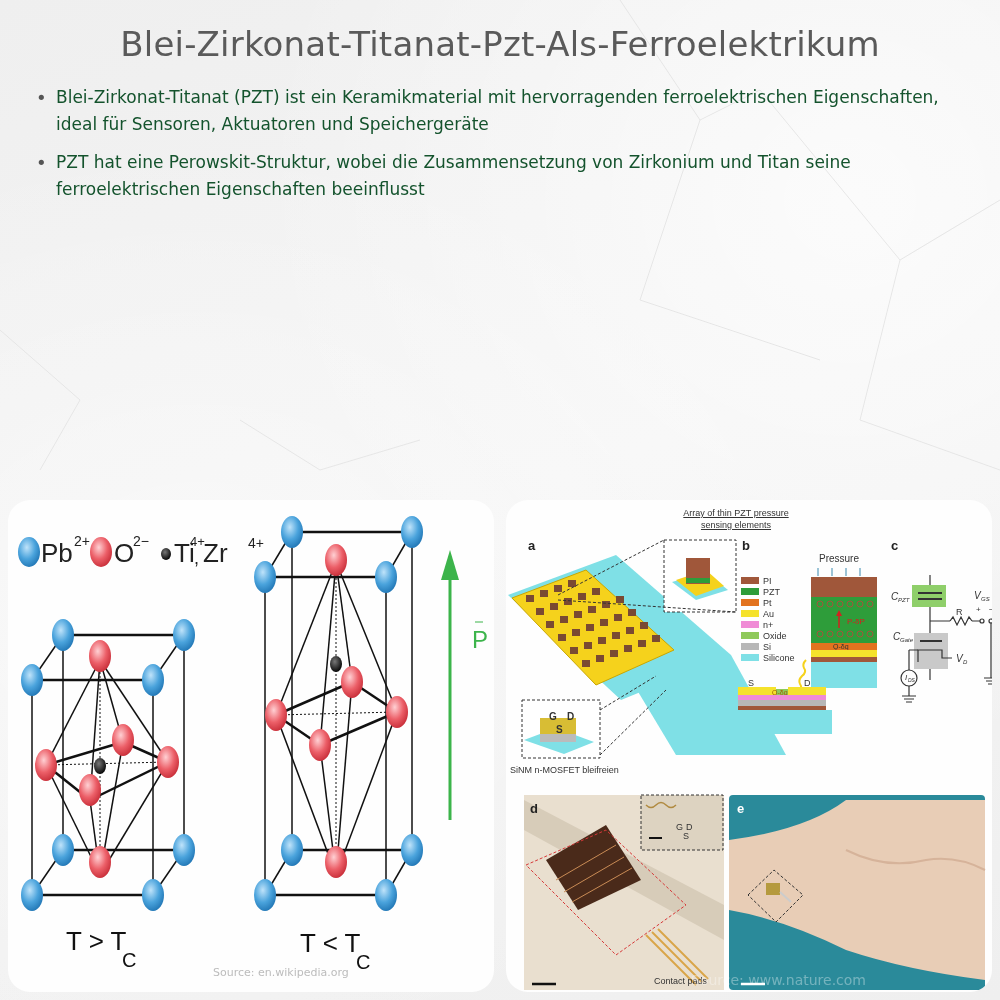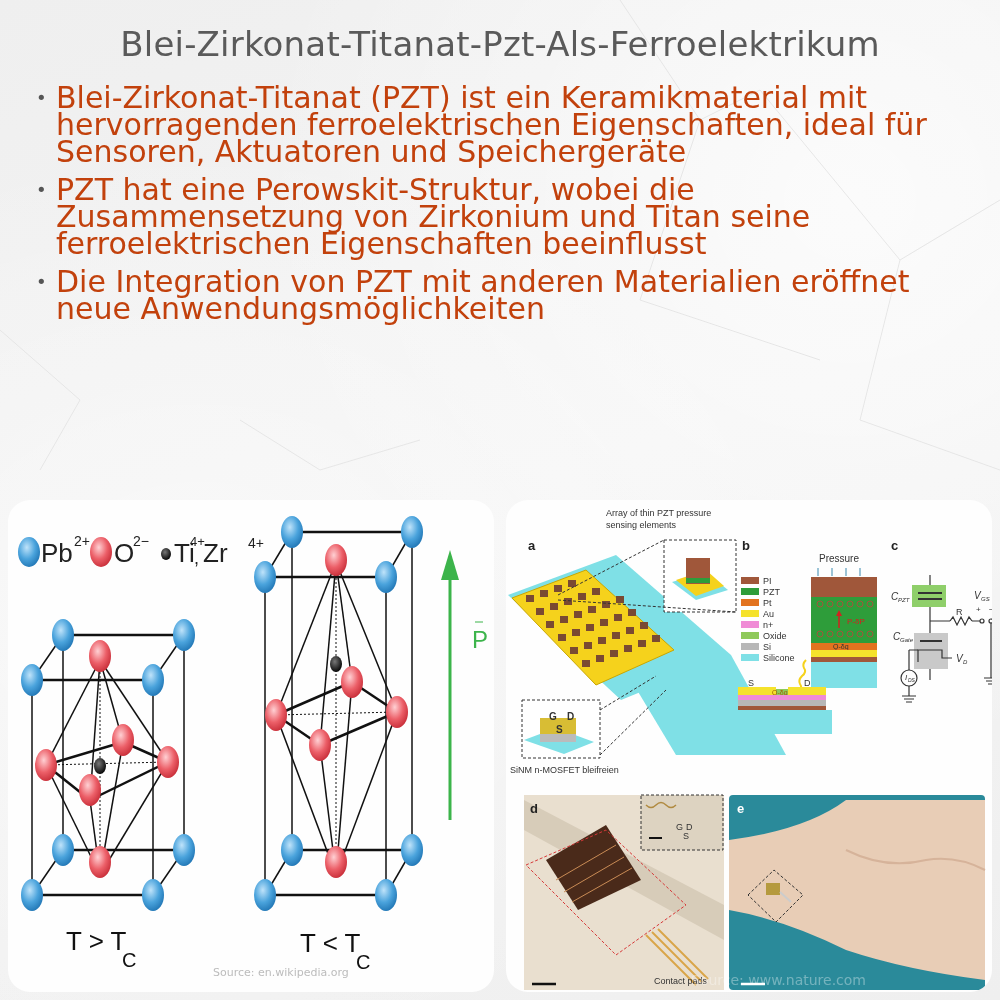--- a/index.html
+++ b/index.html
@@ -22,38 +22,38 @@
     position: absolute; top: 24px; left: 0; width: 1000px;
     text-align: center; font-size: 34px; color: #5a5a5a;
     letter-spacing: 0.2px; font-weight: normal;
   }
   .bullets {
     position: absolute; top: 84px; left: 34px; width: 930px;
     list-style: none;
   }
   .bullets li {
     position: relative; padding-left: 22px;
-    font-size: 30px; line-height: 27px; color: #c2410c;
+    font-size: 17px; line-height: 27px; color: #14532d;
     margin-bottom: 11px;
   }
   .bullets li::before {
     content: "\2022"; position: absolute; left: 2px; top: 0;
     font-size: 18px; color: #555;
   }
   .panel {
     position: absolute; background: #fefefe; border-radius: 22px; overflow: hidden;
   }
   .panel-left { left: 8px; top: 500px; width: 486px; height: 492px; }
   .panel-right { left: 506px; top: 500px; width: 486px; height: 492px; }
   .source {
     position: absolute; font-size: 11px; color: #bcbcbc; white-space: nowrap; margin-left: 15px;
   }
   .fig-label { position: absolute; font-weight: bold; font-size: 13px; color: #222; font-family: "Liberation Sans", sans-serif; }
   .small-text { position: absolute; font-size: 9px; color: #333; font-family: "Liberation Sans", sans-serif; white-space: nowrap; }
-  .center { text-align: left; }
+  .center { text-align: center; text-decoration: underline; }
 </style>
 </head>
 <body>
 
 <div class="bg-texture">
   <svg width="1000" height="1000" viewBox="0 0 1000 1000">
     <g stroke="#e2e2e2" stroke-width="1" fill="none" opacity="0.8">
       <path d="M620 0 L700 120 L760 90 L900 260 L1000 200"></path>
       <path d="M700 120 L640 300 L820 360"></path>
       <path d="M900 260 L860 420 L1000 470"></path>
@@ -61,21 +61,20 @@
       <path d="M240 420 L320 470 L420 440"></path>
     </g>
   </svg>
 </div>
 
 <h1 class="title">Blei-Zirkonat-Titanat-Pzt-Als-Ferroelektrikum</h1>
 
 <ul class="bullets">
   <li>Blei-Zirkonat-Titanat (PZT) ist ein Keramikmaterial mit hervorragenden ferroelektrischen Eigenschaften, ideal für Sensoren, Aktuatoren und Speichergeräte</li>
   <li>PZT hat eine Perowskit-Struktur, wobei die Zusammensetzung von Zirkonium und Titan seine ferroelektrischen Eigenschaften beeinflusst</li>
-  <li>Die Integration von PZT mit anderen Materialien eröffnet neue Anwendungsmöglichkeiten</li>
 </ul>
 
 <div class="panel panel-left">
   <svg width="486" height="492" viewBox="0 0 486 492" style="position:absolute;left:0;top:0;">
     <defs>
       <radialGradient id="gBlue" cx="40%" cy="35%" r="70%">
         <stop offset="0%" stop-color="#bfe3fa"></stop>
         <stop offset="55%" stop-color="#4aa3dc"></stop>
         <stop offset="100%" stop-color="#1f74b3"></stop>
       </radialGradient>

